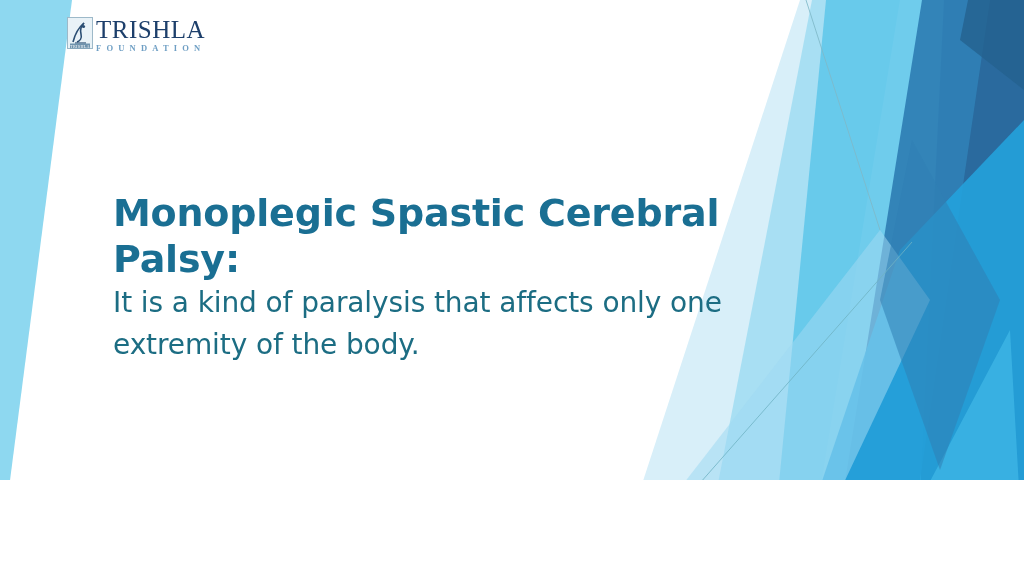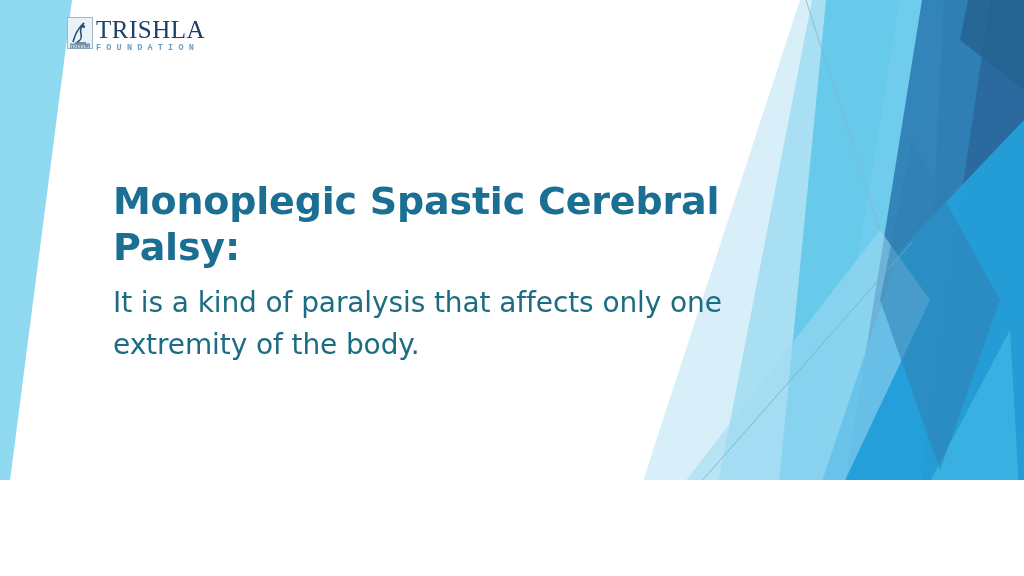--- a/index.html
+++ b/index.html
@@ -49,35 +49,35 @@
   .logo-main {
     font-family: "Liberation Serif", "DejaVu Serif", serif;
     font-size: 25px;
     line-height: 24px;
     letter-spacing: 0.5px;
     color: #1d3f6b;
     font-weight: 400;
     white-space: nowrap;
   }
   .logo-sub {
-    font-family: Liberation Mono, monospace;
+    font-family: Liberation Serif, serif;
     font-size: 8.5px;
     line-height: 11px;
     letter-spacing: 5.2px;
     color: #6f9fc4;
     font-weight: 700;
     white-space: nowrap;
     margin-top: 1px;
   }
 
   
   .title {
     position: absolute;
     left: 113px;
-    top: 178px;
+    top: 190px;
     width: 720px;
     font-family: "DejaVu Sans", sans-serif;
     font-size: 38px;
     font-weight: 700;
     line-height: 46px;
     color: #1a6f93;
     letter-spacing: -0.2px;
     z-index: 5;
   }
   .body-text {

